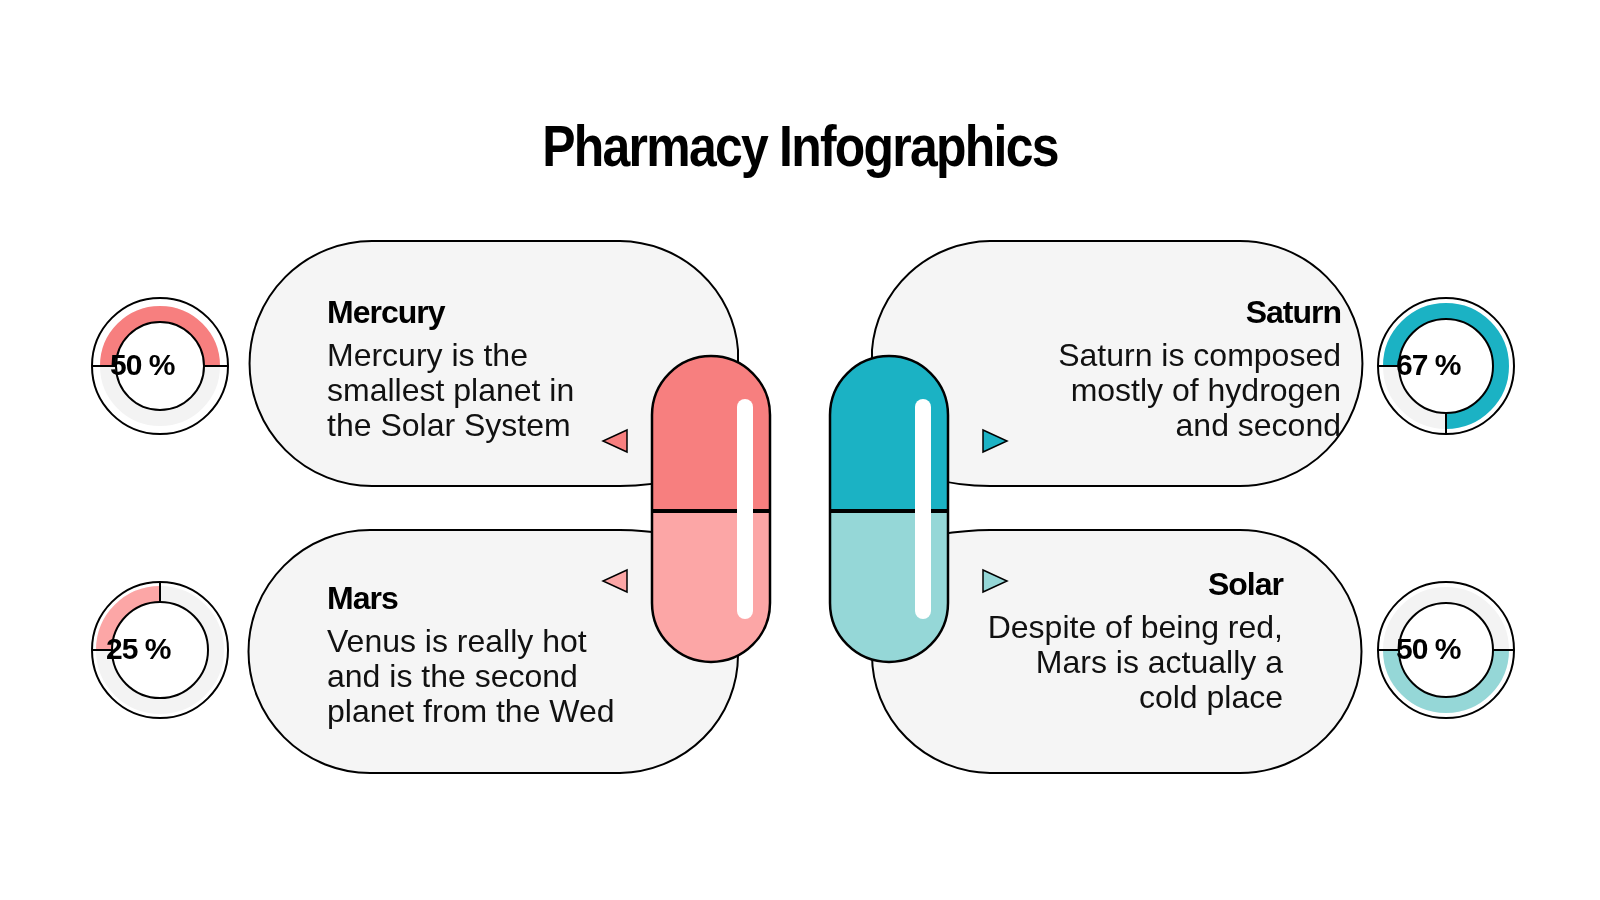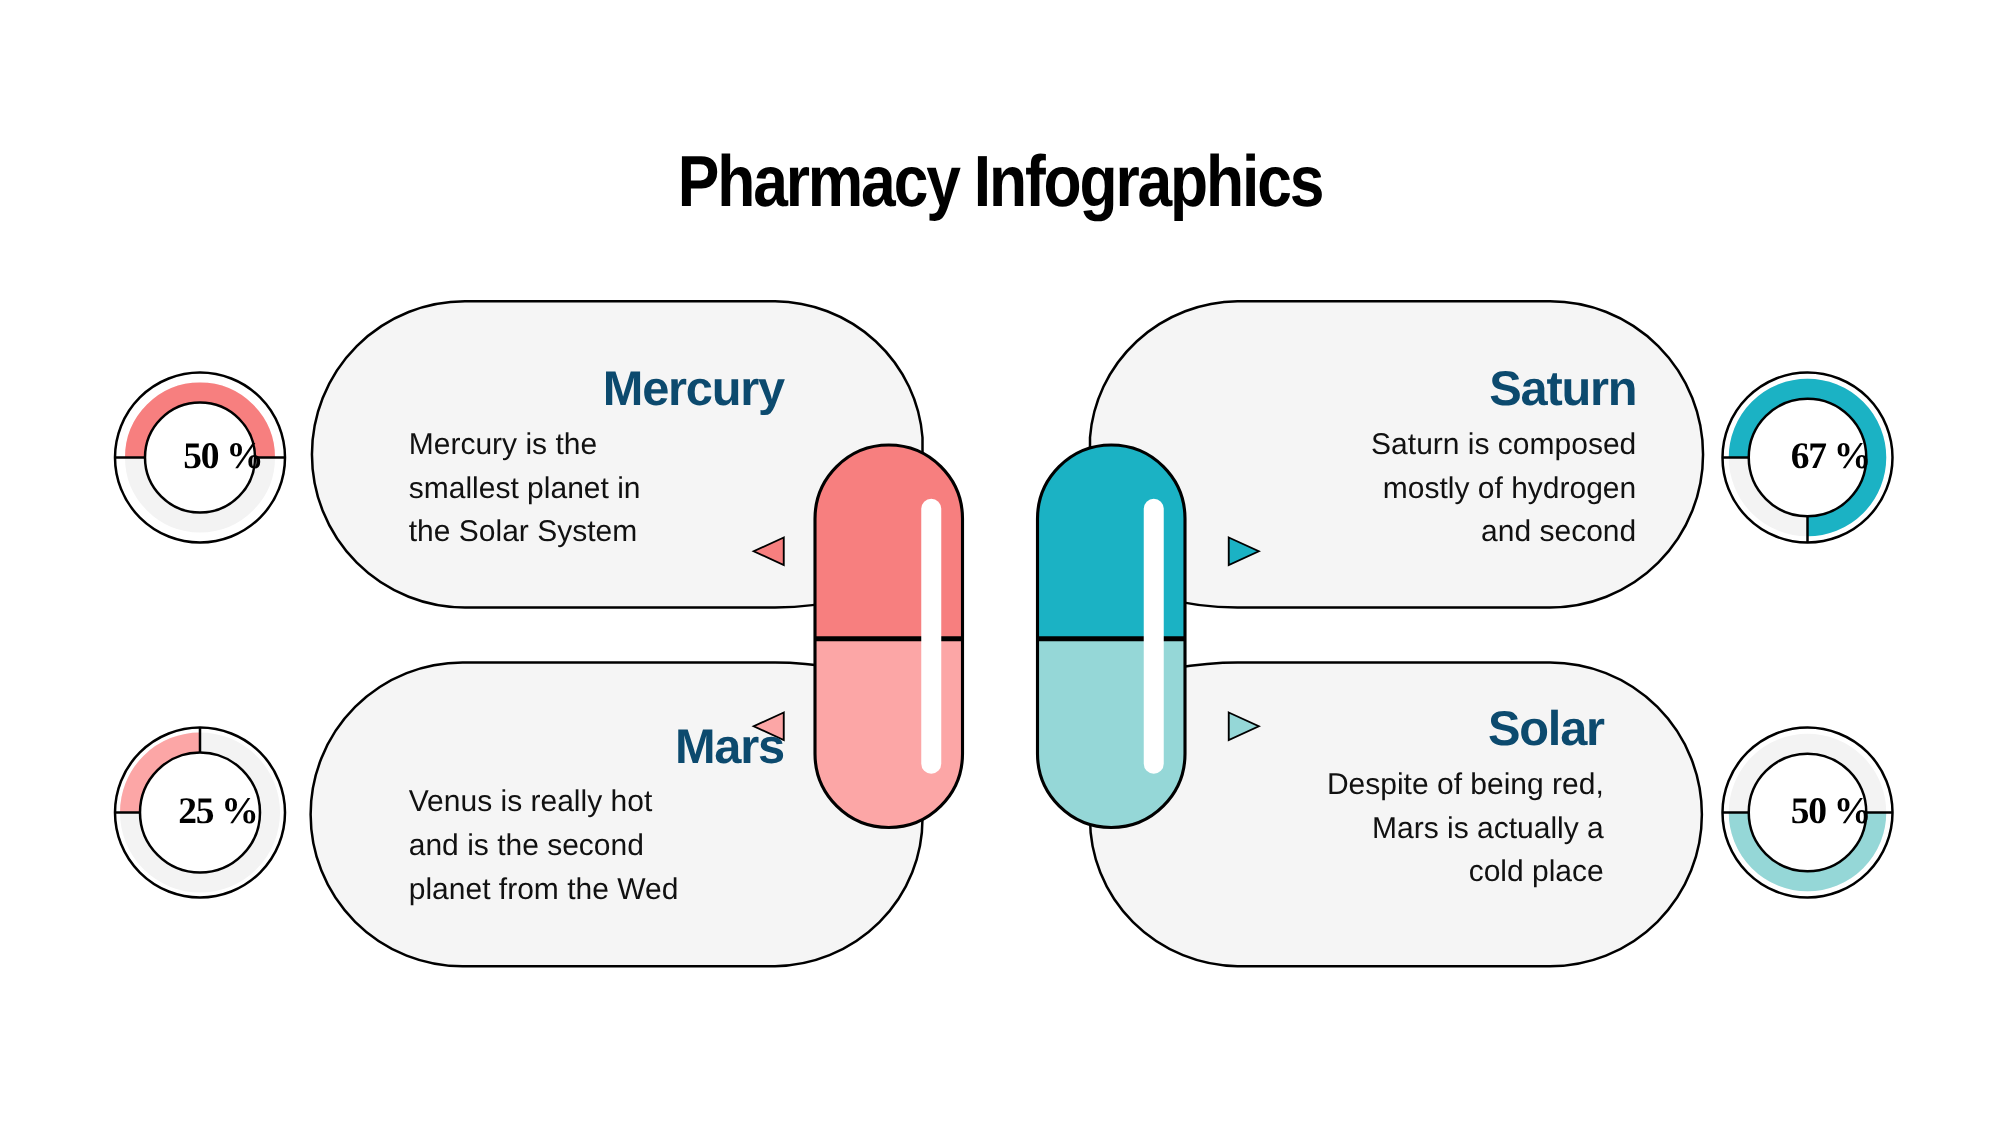--- a/index.html
+++ b/index.html
@@ -5,32 +5,32 @@
   html, body { margin: 0; padding: 0; background: #ffffff; }
   body { width: 1600px; height: 900px; position: relative; overflow: hidden; font-family: "Liberation Sans", sans-serif; }
   .title {
     position: absolute; left: 0; top: 112px; width: 1600px; text-align: center;
     font-family: "Liberation Sans", sans-serif; font-weight: bold; font-size: 58px;
     letter-spacing: -2px; color: #000; transform: scaleX(0.86);
   }
   svg.art { position: absolute; left: 0; top: 0; }
   .card-text { position: absolute; width: 300px; }
   .card-text .name {
-    font-family: "Liberation Sans", sans-serif; font-weight: bold; font-size: 39px;
-    color: #0c4a6e; letter-spacing: -1px; line-height: 44px; display: block; text-align: right;
+    font-family: "Liberation Sans", sans-serif; font-weight: bold; font-size: 32px;
+    color: #000000; letter-spacing: -1px; line-height: 44px; display: block;
   }
   .card-text .desc {
-    font-family: "Liberation Sans", sans-serif; font-size: 24px; color: #111;
+    font-family: "Liberation Sans", sans-serif; font-size: 32px; color: #111;
     line-height: 35px; display: block; margin-top: 4px; white-space: pre-line;
   }
   .card-text.left { text-align: left; }
   .card-text.right { text-align: right; }
   .pct {
-    position: absolute; width: 100px; text-align: right;
-    font-family: Liberation Serif, serif; font-weight: bold; font-size: 30px;
+    position: absolute; width: 100px; text-align: left;
+    font-family: Liberation Sans, sans-serif; font-weight: bold; font-size: 30px;
     color: #000; letter-spacing: -1px;
   }
 </style>
 </head>
 <body>
 
 <div class="title">Pharmacy Infographics</div>
 
 <svg class="art" width="1600" height="900" viewBox="0 0 1600 900">
 
@@ -110,21 +110,21 @@
   <span class="desc">Mercury is the
 smallest planet in
 the Solar System</span>
 </div>
 <div class="card-text left" style="left:327px; top:576px;">
   <span class="name">Mars</span>
   <span class="desc">Venus is really hot
 and is the second
 planet from the Wed</span>
 </div>
-<div class="card-text right" style="left:1009px; top:290px;">
+<div class="card-text right" style="left:1041px; top:290px;">
   <span class="name">Saturn</span>
   <span class="desc">Saturn is composed
 mostly of hydrogen
 and second</span>
 </div>
 <div class="card-text right" style="left:983px; top:562px;">
   <span class="name">Solar</span>
   <span class="desc">Despite of being red,
 Mars is actually a
 cold place</span>

